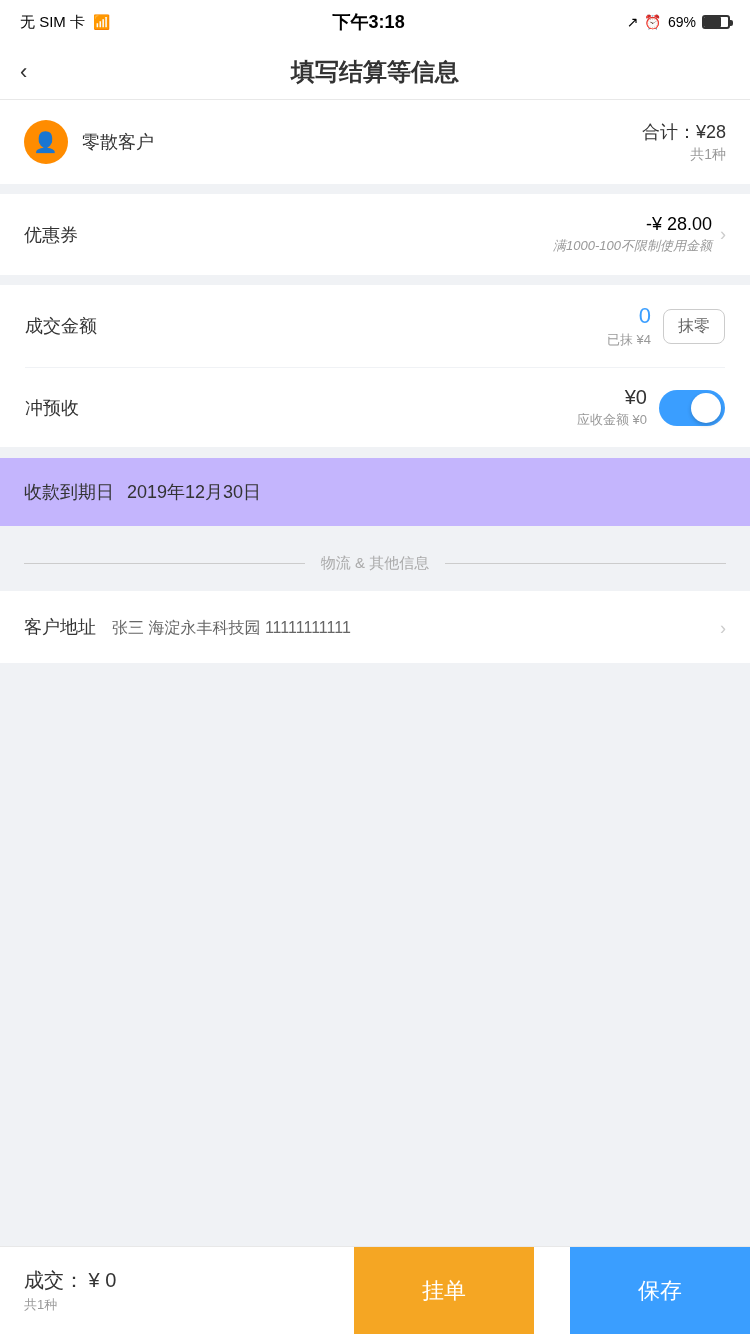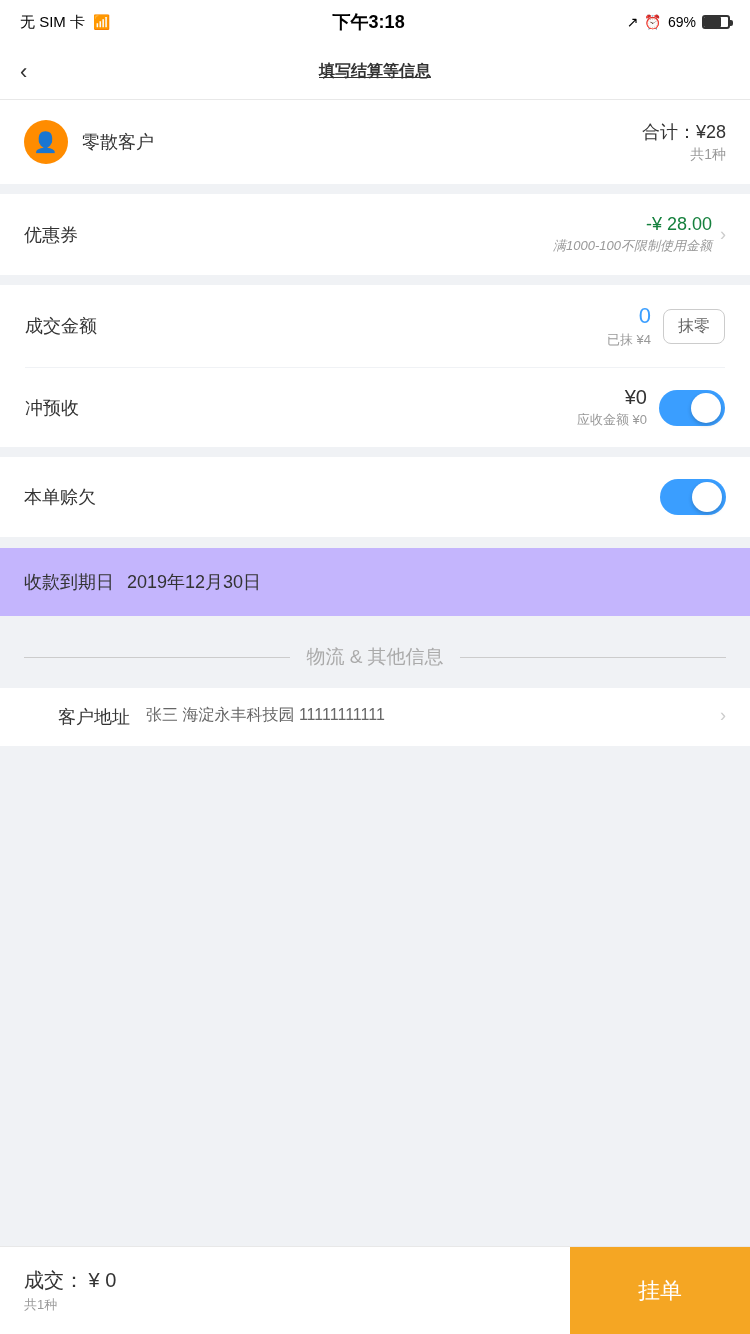--- a/index.html
+++ b/index.html
@@ -48,24 +48,23 @@
       border-bottom: 1px solid #e8e8e8;
     }
     .nav-back {
       position: absolute;
       left: 20px;
       font-size: 22px;
       color: #333;
       cursor: pointer;
     }
     .nav-title {
-      font-size: 16px;
+      font-size: 24px;
       font-weight: 600;
       color: #333;
-      text-decoration: underline;
     }
 
     
     .content {
       background: #f0f2f5;
       padding-bottom: 90px;
     }
 
     
     .card {
@@ -124,21 +123,21 @@
     .coupon-right {
       display: flex;
       align-items: center;
       gap: 8px;
     }
     .coupon-info {
       text-align: right;
     }
     .coupon-discount {
       font-size: 18px;
-      color: #15803d;
+      color: #000000;
       font-weight: 500;
     }
     .coupon-desc {
       font-size: 13px;
       color: #999;
       margin-top: 2px;
       font-style: italic;
     }
     .chevron {
       color: #ccc;
@@ -264,36 +263,35 @@
       align-items: center;
       padding: 18px 24px;
     }
     .divider-line {
       flex: 1;
       height: 1px;
       background: #ccc;
     }
     .divider-text {
       color: #aaa;
-      font-size: 19px;
+      font-size: 15px;
       padding: 0 16px;
     }
 
     
     .address-card {
       background: #fff;
       margin-top: 0;
       margin-bottom: 10px;
     }
     .address-row {
       display: flex;
-      align-items: flex-start;
-      padding: 17px 24px;
-      cursor: pointer;
-      margin-left: 34px;
+      align-items: flex-end;
+      padding: 24px 24px;
+      cursor: pointer;
     }
     .address-label {
       font-size: 18px;
       color: #333;
       min-width: 80px;
     }
     .address-value {
       font-size: 16px;
       color: #666;
       flex: 1;
@@ -440,28 +438,20 @@
           <div class="prereceive-amount">¥0</div>
           <div class="prereceive-sub">应收金额 ¥0</div>
         </div>
         <div class="toggle">
           <div class="toggle-knob"></div>
         </div>
       </div>
     </div>
   </div>
 
-  <div class="debt-section">
-    <div class="debt-row">
-      <span class="debt-label">本单赊欠</span>
-      <div class="toggle">
-        <div class="toggle-knob"></div>
-      </div>
-    </div>
-  </div>
 
   <div class="due-date-row">
     <span class="due-date-label">收款到期日</span>
     <span class="due-date-value">2019年12月30日</span>
   </div>
 
   <div class="logistics-section">
     <div class="logistics-divider">
       <div class="divider-line"></div>
       <span class="divider-text">物流 &amp; 其他信息</span>
@@ -482,14 +472,15 @@
 <div class="bottom-bar">
   <div class="bottom-info">
     <div class="bottom-deal">
       <span>成交：</span>
       <span>¥ 0</span>
     </div>
     <div class="bottom-count">共1种</div>
   </div>
   <div class="bottom-btns">
     <div class="btn-hold">挂单</div>
+    <div class="btn-save">保存</div>
   </div>
 </div>
 
 </body></html>

